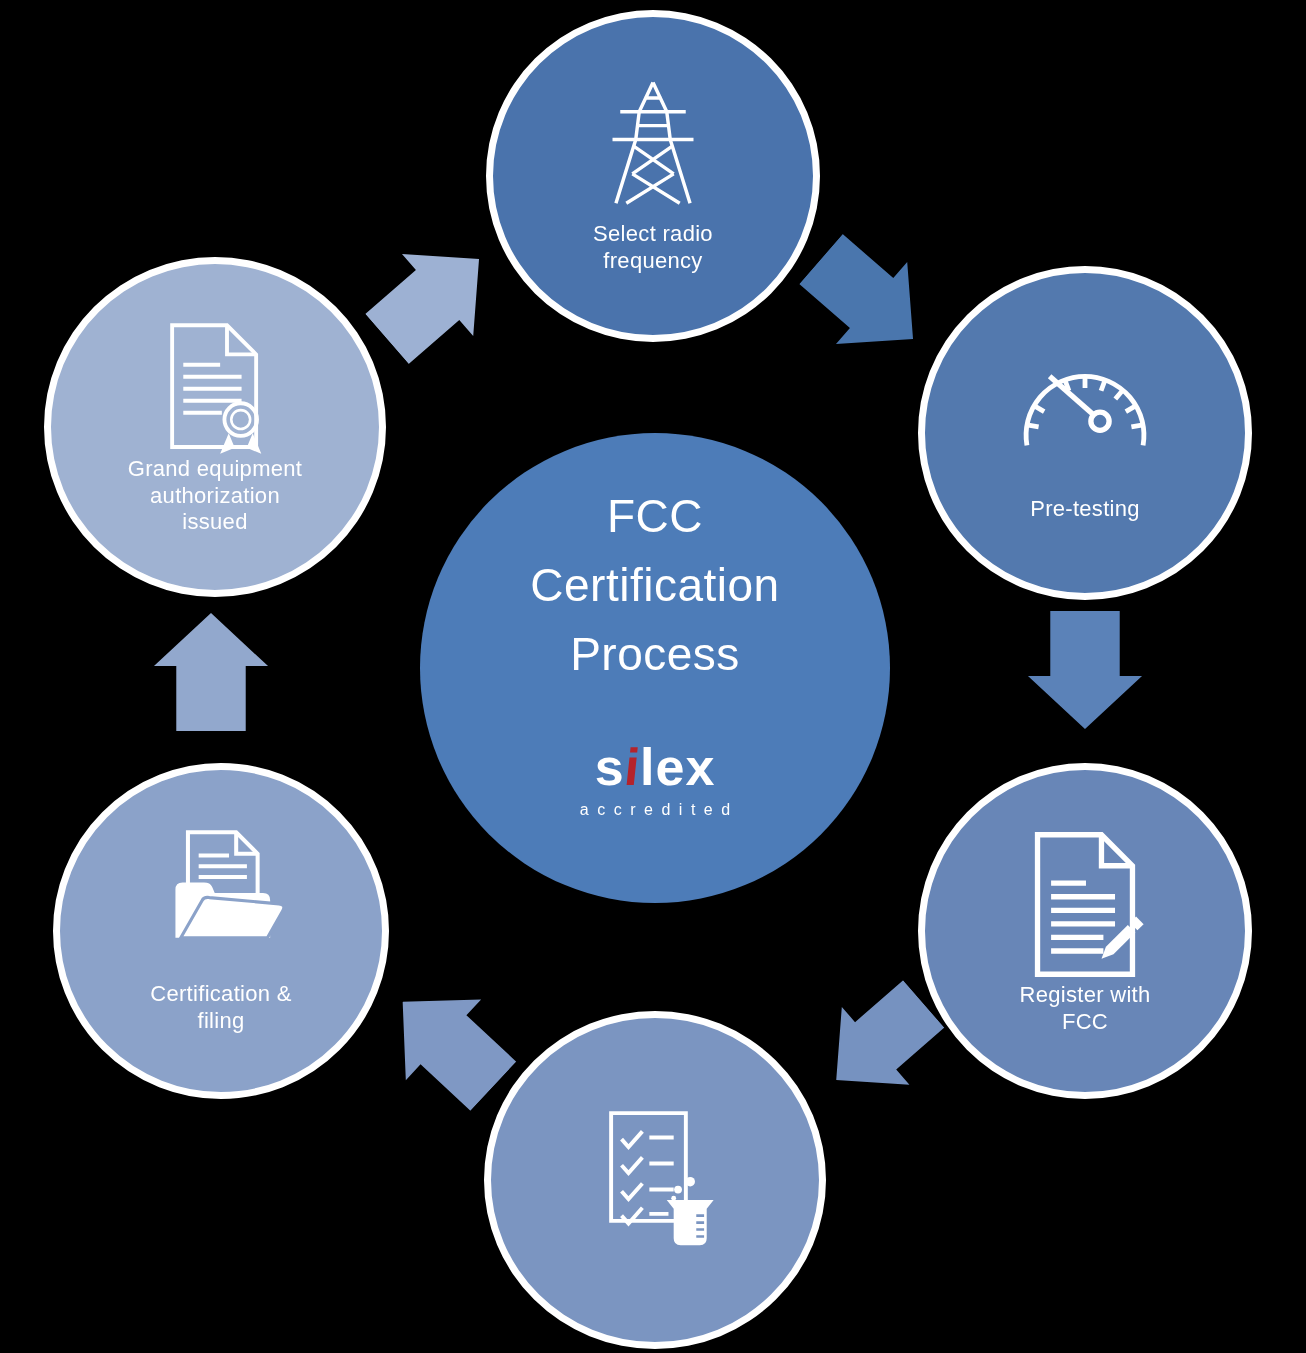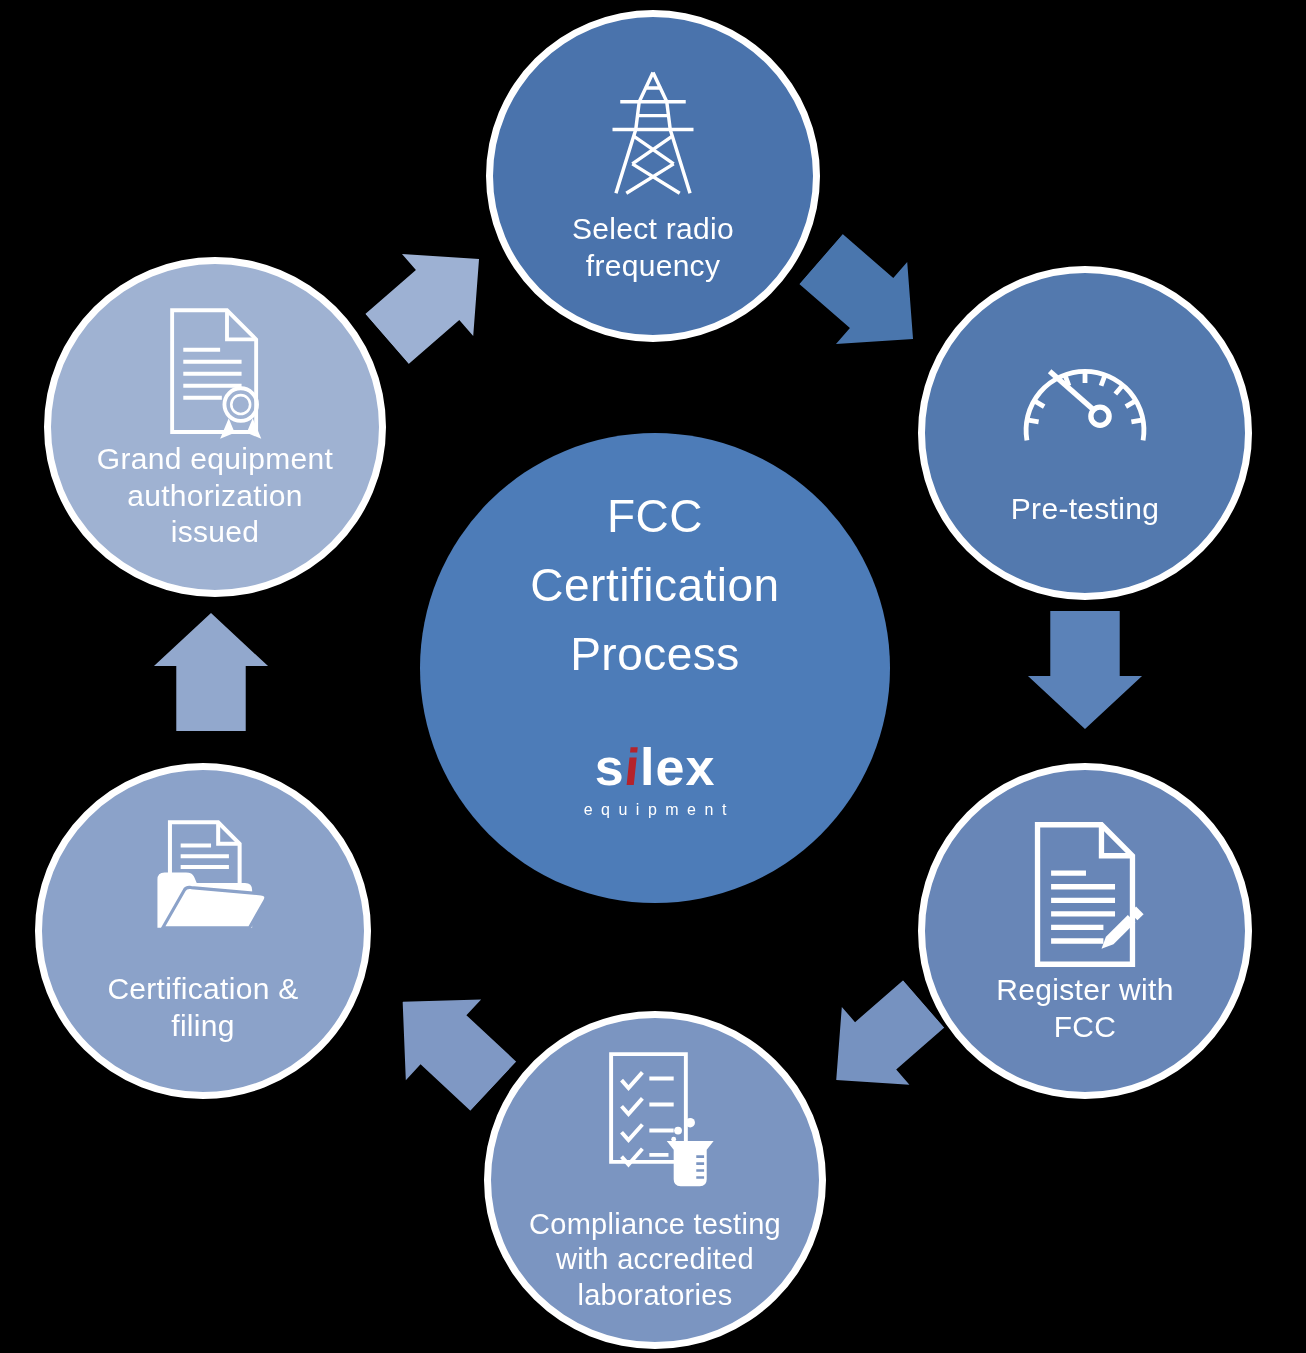--- a/index.html
+++ b/index.html
@@ -7,29 +7,29 @@
     position:relative;width:1306px;height:1353px;background:#000;
     font-family:"Liberation Sans", sans-serif;overflow:hidden;
   }
   
   .node{
     position:absolute;border-radius:50%;border:7px solid #fff;
     box-sizing:border-box;display:flex;flex-direction:column;
     align-items:center;justify-content:center;text-align:center;color:#fff;
   }
   .node .label{
-    font-size:30px;line-height:1.22;white-space:pre-line;letter-spacing:.3px;
+    font-size:22px;line-height:1.22;white-space:pre-line;letter-spacing:.3px;
   }
   .icon{display:flex;align-items:center;justify-content:center;}
   .icon svg{display:block;}
   .node-select{left:486px;top:10px;width:334px;height:332px;}
   .node-pretest{left:918px;top:266px;width:334px;height:334px;}
   .node-register{left:918px;top:763px;width:334px;height:336px;}
   .node-compliance{left:484px;top:1011px;width:342px;height:338px;}
-  .node-cert{left:35px;top:763px;width:336px;height:336px;}
+  .node-cert{left:53px;top:763px;width:336px;height:336px;}
   .node-grand{left:44px;top:257px;width:342px;height:340px;}
   .node-select .label{margin-top:14px;}
   .node-pretest .label{margin-top:34px;}
   .node-register .label{}
   .node-compliance .label{margin-top:12px;font-size:29px;}
   .node-cert .label{margin-top:20px;}
   .node-grand .label{}
   
   .node-center{
     position:absolute;left:420px;top:433px;width:470px;height:470px;
@@ -80,21 +80,21 @@
   </svg>
   <svg class="arrow arrow-6" viewBox="0 0 100 100" preserveAspectRatio="none">
     <polygon points="0,22 55,22 55,4 100,50 55,96 55,78 0,78" style="fill: rgb(146, 168, 205);"></polygon>
   </svg>
 
   <div class="node-center" style="background-color: rgb(77, 124, 184);">
     <div class="center-title">FCC
 Certification
 Process</div>
     <div class="brand"><span>s</span><span class="accent" style="color: rgb(180, 35, 43);">i</span><span>lex</span></div>
-    <div class="brand-sub">equipment</div>
+    <div class="brand-sub">accredited</div>
   </div>
 
   <div class="node node-select" style="background-color: rgb(74, 115, 172);">
     <div class="icon">
       <svg width="112" height="130" viewBox="0 0 130 150" fill="none" stroke="#fff" stroke-width="4">
         <path d="M65,6 L49,40 M65,6 L81,40 M55,24 L75,24"></path>
         <path d="M27,40 L103,40 M49,40 L45,72 M81,40 L85,72 M47,56 L83,56"></path>
         <path d="M18,72 L112,72"></path>
         <path d="M45,72 L22,146 M85,72 L108,146"></path>
         <path d="M43,80 L89,112 M87,80 L41,112 M41,112 L96,146 M89,112 L34,146"></path>
@@ -136,23 +136,20 @@
         <path d="M22,8 H108 V132 H22 Z"></path>
         <path d="M34,38 l8,9 l16,-18 M34,68 l8,9 l16,-18 M34,98 l8,9 l16,-18 M34,126 l8,9 l16,-18"></path>
         <path d="M66,36 H94 M66,66 H94 M66,96 H94 M66,124 H88"></path>
         <circle cx="99" cy="96" r="4.5" fill="#fff" stroke="none"></circle>
         <circle cx="113" cy="87" r="5.5" fill="#fff" stroke="none"></circle>
         <circle cx="94" cy="106" r="2.8" fill="#fff" stroke="none"></circle>
         <path d="M86,108 L140,108 L132,118 L132,152 Q132,160 124,160 H102 Q94,160 94,152 L94,118 Z" fill="#fff" stroke="none"></path>
         <path d="M120,126 H129 M120,134 H129 M120,142 H129 M120,150 H129" stroke-width="3" style="stroke: rgb(123, 149, 193);"></path>
       </svg>
     </div>
-    <div class="label">Compliance testing
-with accredited
-laboratories</div>
   </div>
 
   <div class="node node-cert" style="background-color: rgb(139, 162, 201);">
     <div class="icon">
       <svg width="134" height="134" viewBox="0 0 150 150" fill="none" stroke="#fff" stroke-width="4.5">
         <path d="M38,6 H92 L116,30 V96 H38 Z"></path>
         <path d="M92,6 V30 H116"></path>
         <path d="M50,32 H84 M50,44 H104 M50,56 H104"></path>
         <path d="M24,70 Q24,62 32,62 H56 Q63,62 65,67 L68,74 H122 Q130,74 130,82 V124 H24 Z" fill="#fff" stroke="none"></path>
         <path d="M30,124 L54,82 Q56,78 62,79 L140,86 Q148,87 144,94 L127,124 Z" fill="#fff" stroke-width="3.5" style="stroke: rgb(139, 162, 201);"></path>

